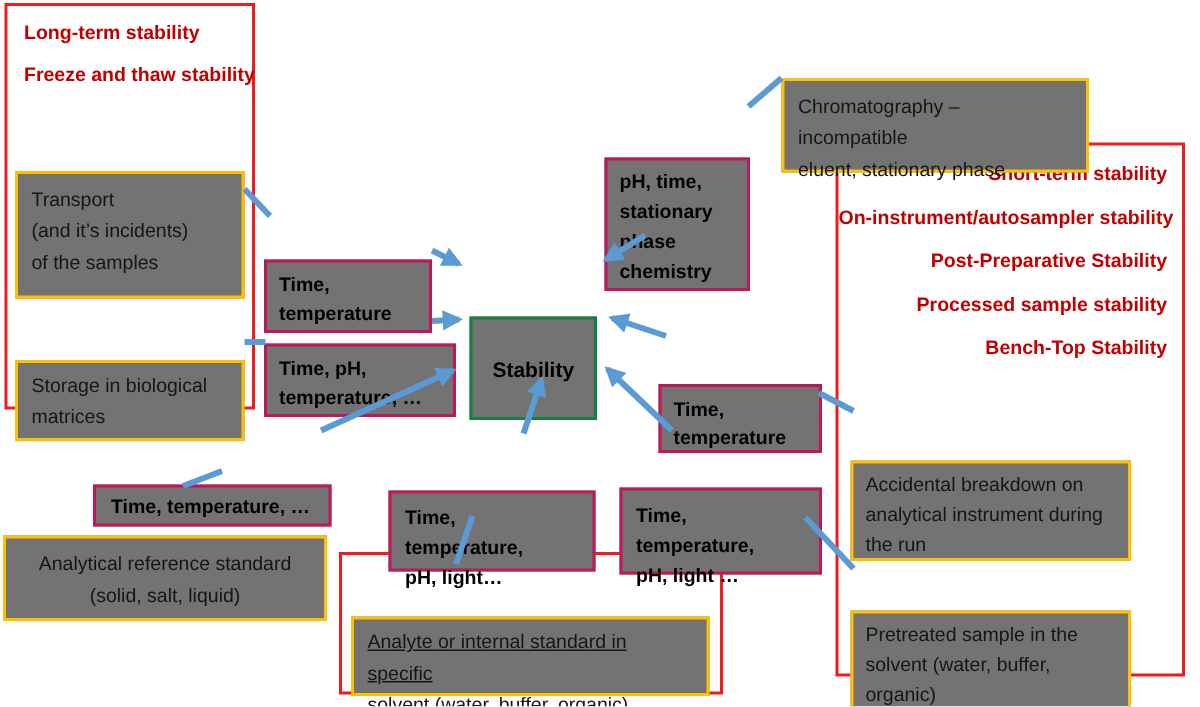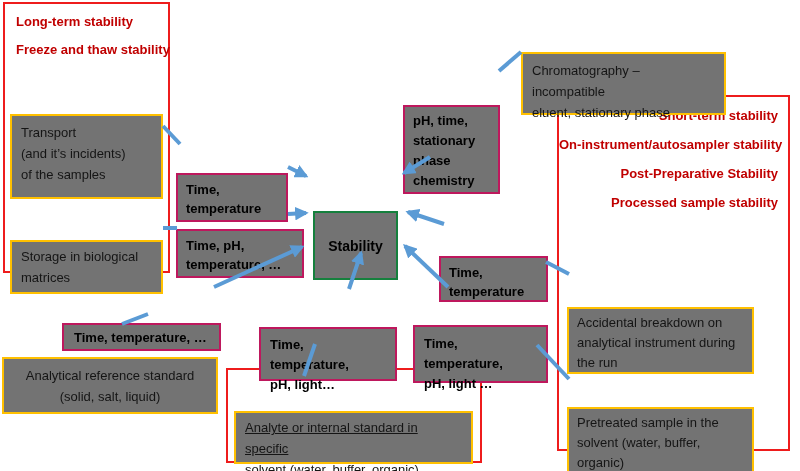--- a/index.html
+++ b/index.html
@@ -47,20 +47,21 @@
       <div class="red-title">Freeze and thaw stability</div>
     </div>
   </div>
 
   <div class="panel redb" style="left:557px; top:95px; width:233px; height:356px;">
     <div class="right-titles">
       <div class="red-title">Short-term stability</div>
       <div class="red-title">On-instrument/autosampler stability</div>
       <div class="red-title">Post-Preparative Stability</div>
       <div class="red-title">Processed sample stability</div>
+      <div class="red-title">Bench-Top Stability</div>
     </div>
   </div>
 
   <div class="panel redb" style="left:226px; top:368px; width:256px; height:95px;">
     <div class="red-title stock-title">Stock Solution stability</div>
   </div>
 
   <div class="box yellow" style="left:10px; top:78px; width:153px; height:85px;">
     <span class="ntext">Transport
 (and  it’s incidents)

